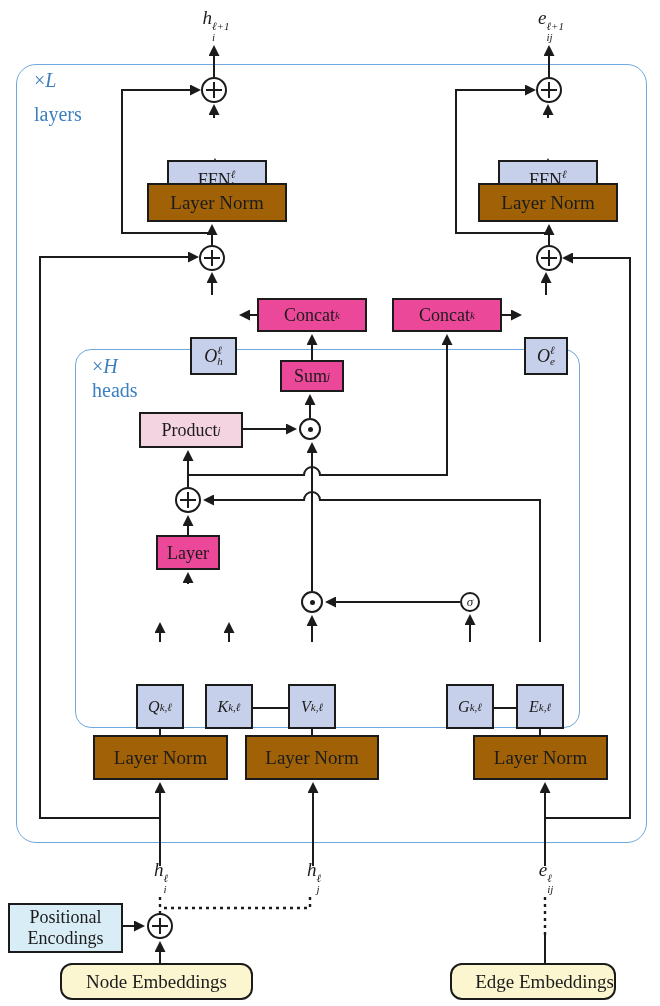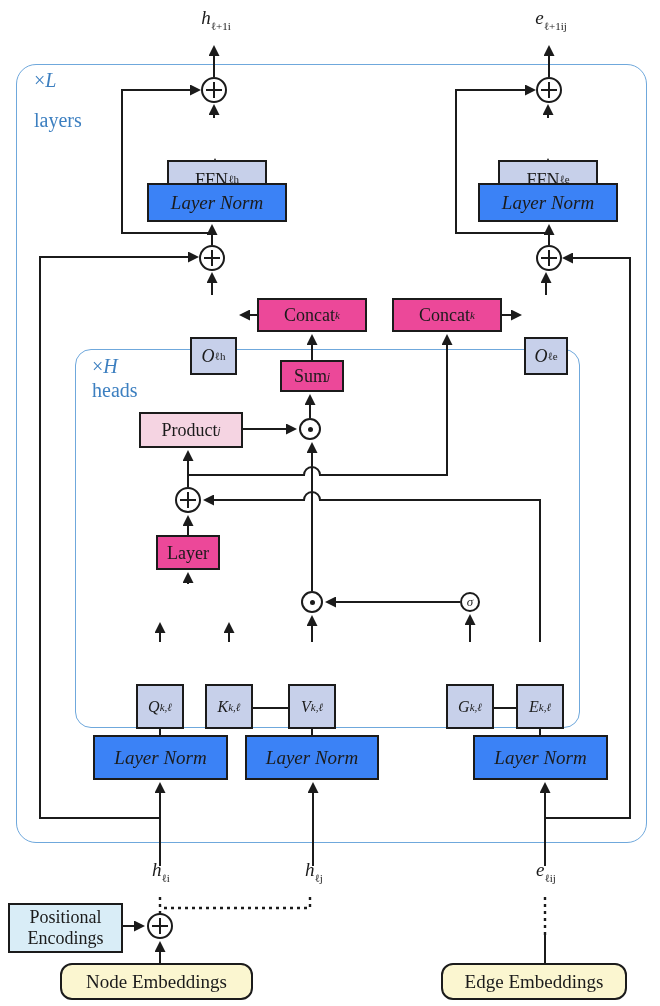--- a/index.html
+++ b/index.html
@@ -3,30 +3,30 @@
 <meta charset="utf-8">
 <style>
   html,body{margin:0;padding:0;background:#ffffff;}
   #canvas{position:relative;width:660px;height:1006px;background:#fff;overflow:hidden;
           font-family:"Liberation Serif",serif;color:#1b1b1b;}
   svg.wires{position:absolute;left:0;top:0;z-index:1;}
   .box{position:absolute;box-sizing:border-box;border:2px solid #1b1b1b;background:#ec4899;
        display:flex;align-items:center;justify-content:center;z-index:3;
        font-size:19px;line-height:1;white-space:nowrap;}
   .purple{background:#c7d0ea;margin-top:42px;}
-  .green{background:#3b82f6;font-style:italic;}
+  .green{background:#a16207;}
   .pink{background:#f5d4e2;}
   .lblue{background:#d9edf7;}
   .yellow{background:#fbf6d0;border-radius:12px;}
   .loopbox{position:absolute;box-sizing:border-box;border:1.6px solid #6fa8dc;z-index:0;}
   .looplabel{position:absolute;z-index:2;color:#3c7fc0;font-size:20px;line-height:1;}
   .mvar{font-style:italic;}
   .freelabel{position:absolute;z-index:3;font-size:19px;line-height:1;transform:translateX(-50%);}
-  .stack{display:inline-flex;align-items:flex-start;
-         font-size:11px;line-height:1.0;vertical-align:-0.5em;}
+  .stack{display:inline-flex;flex-direction:column;align-items:flex-start;
+         font-size:11px;line-height:1.0;vertical-align:-0.5em;font-style:italic;}
   sup.sp{font-size:11px;font-style:italic;vertical-align:0.55em;line-height:0;}
   sub.sb{font-size:11px;font-style:italic;vertical-align:-0.35em;line-height:0;}
   .circ{position:absolute;box-sizing:border-box;border:2px solid #1b1b1b;border-radius:50%;
         background:#fff;z-index:4;}
   .oplus::before{content:"";position:absolute;left:3px;right:3px;top:50%;height:2px;margin-top:-1px;background:#1b1b1b;}
   .oplus::after{content:"";position:absolute;top:3px;bottom:3px;left:50%;width:2px;margin-left:-1px;background:#1b1b1b;}
   .odot::before{content:"";position:absolute;left:50%;top:50%;width:5px;height:5px;margin:-2.5px 0 0 -2.5px;
                 border-radius:50%;background:#1b1b1b;}
   .osig{display:flex;align-items:center;justify-content:center;font-size:13px;font-style:italic;}
   .twoline{flex-direction:column;font-size:18px;line-height:1.15;}
@@ -88,21 +88,21 @@
       <path d="M310,897 L310,908 L161,908" stroke-dasharray="3 4" stroke-width="2.4"></path>
       <path d="M545,897 L545,936" stroke-dasharray="3 4" stroke-width="2.4"></path>
     </g>
   </svg>
 
   <div class="loopbox" style="left:16px;top:64px;width:631px;height:779px;border-radius:20px;"></div>
   <div class="loopbox" style="left:75px;top:349px;width:505px;height:379px;border-radius:16px;"></div>
 
   <div class="looplabel" style="left:34px;top:70px;">
     <div><span>×</span><span class="mvar">L</span></div>
-    <div style="margin-top:20px;font-family:Liberation Serif, serif;">layers</div>
+    <div style="margin-top:14px;font-family:Liberation Serif, serif;">layers</div>
   </div>
   <div class="looplabel" style="left:92px;top:356px;">
     <div><span>×</span><span class="mvar">H</span></div>
     <div style="margin-top:4px;">heads</div>
   </div>
 
   <div class="freelabel" style="left:216px;top:8px;font-size:19px;">
     <span class="mvar">h</span><span class="stack">
         <span>ℓ+1</span>
         <span>i</span>
@@ -221,21 +221,21 @@
       </span>
   </div>
 
   <div class="box lblue twoline" style="left:8px;top:903px;width:115px;height:50px;">
     <span>Positional</span>
     <span>Encodings</span>
   </div>
   <div class="box yellow" style="left:60px;top:963px;width:193px;height:37px;">
     <span>Node Embeddings</span>
   </div>
-  <div class="box yellow" style="left:441px;top:963px;width:186px;height:37px;">
+  <div class="box yellow" style="left:450px;top:963px;width:166px;height:37px;justify-content:flex-end;">
     <span>Edge Embeddings</span>
   </div>
 
   <div class="circ oplus" style="left:201px;top:77px;width:26px;height:26px;"></div>
   <div class="circ oplus" style="left:536px;top:77px;width:26px;height:26px;"></div>
   <div class="circ oplus" style="left:199px;top:245px;width:26px;height:26px;"></div>
   <div class="circ oplus" style="left:536px;top:245px;width:26px;height:26px;"></div>
   <div class="circ oplus" style="left:175px;top:487px;width:26px;height:26px;"></div>
   <div class="circ odot" style="left:299px;top:418px;width:22px;height:22px;"></div>
   <div class="circ odot" style="left:301px;top:591px;width:22px;height:22px;"></div>

